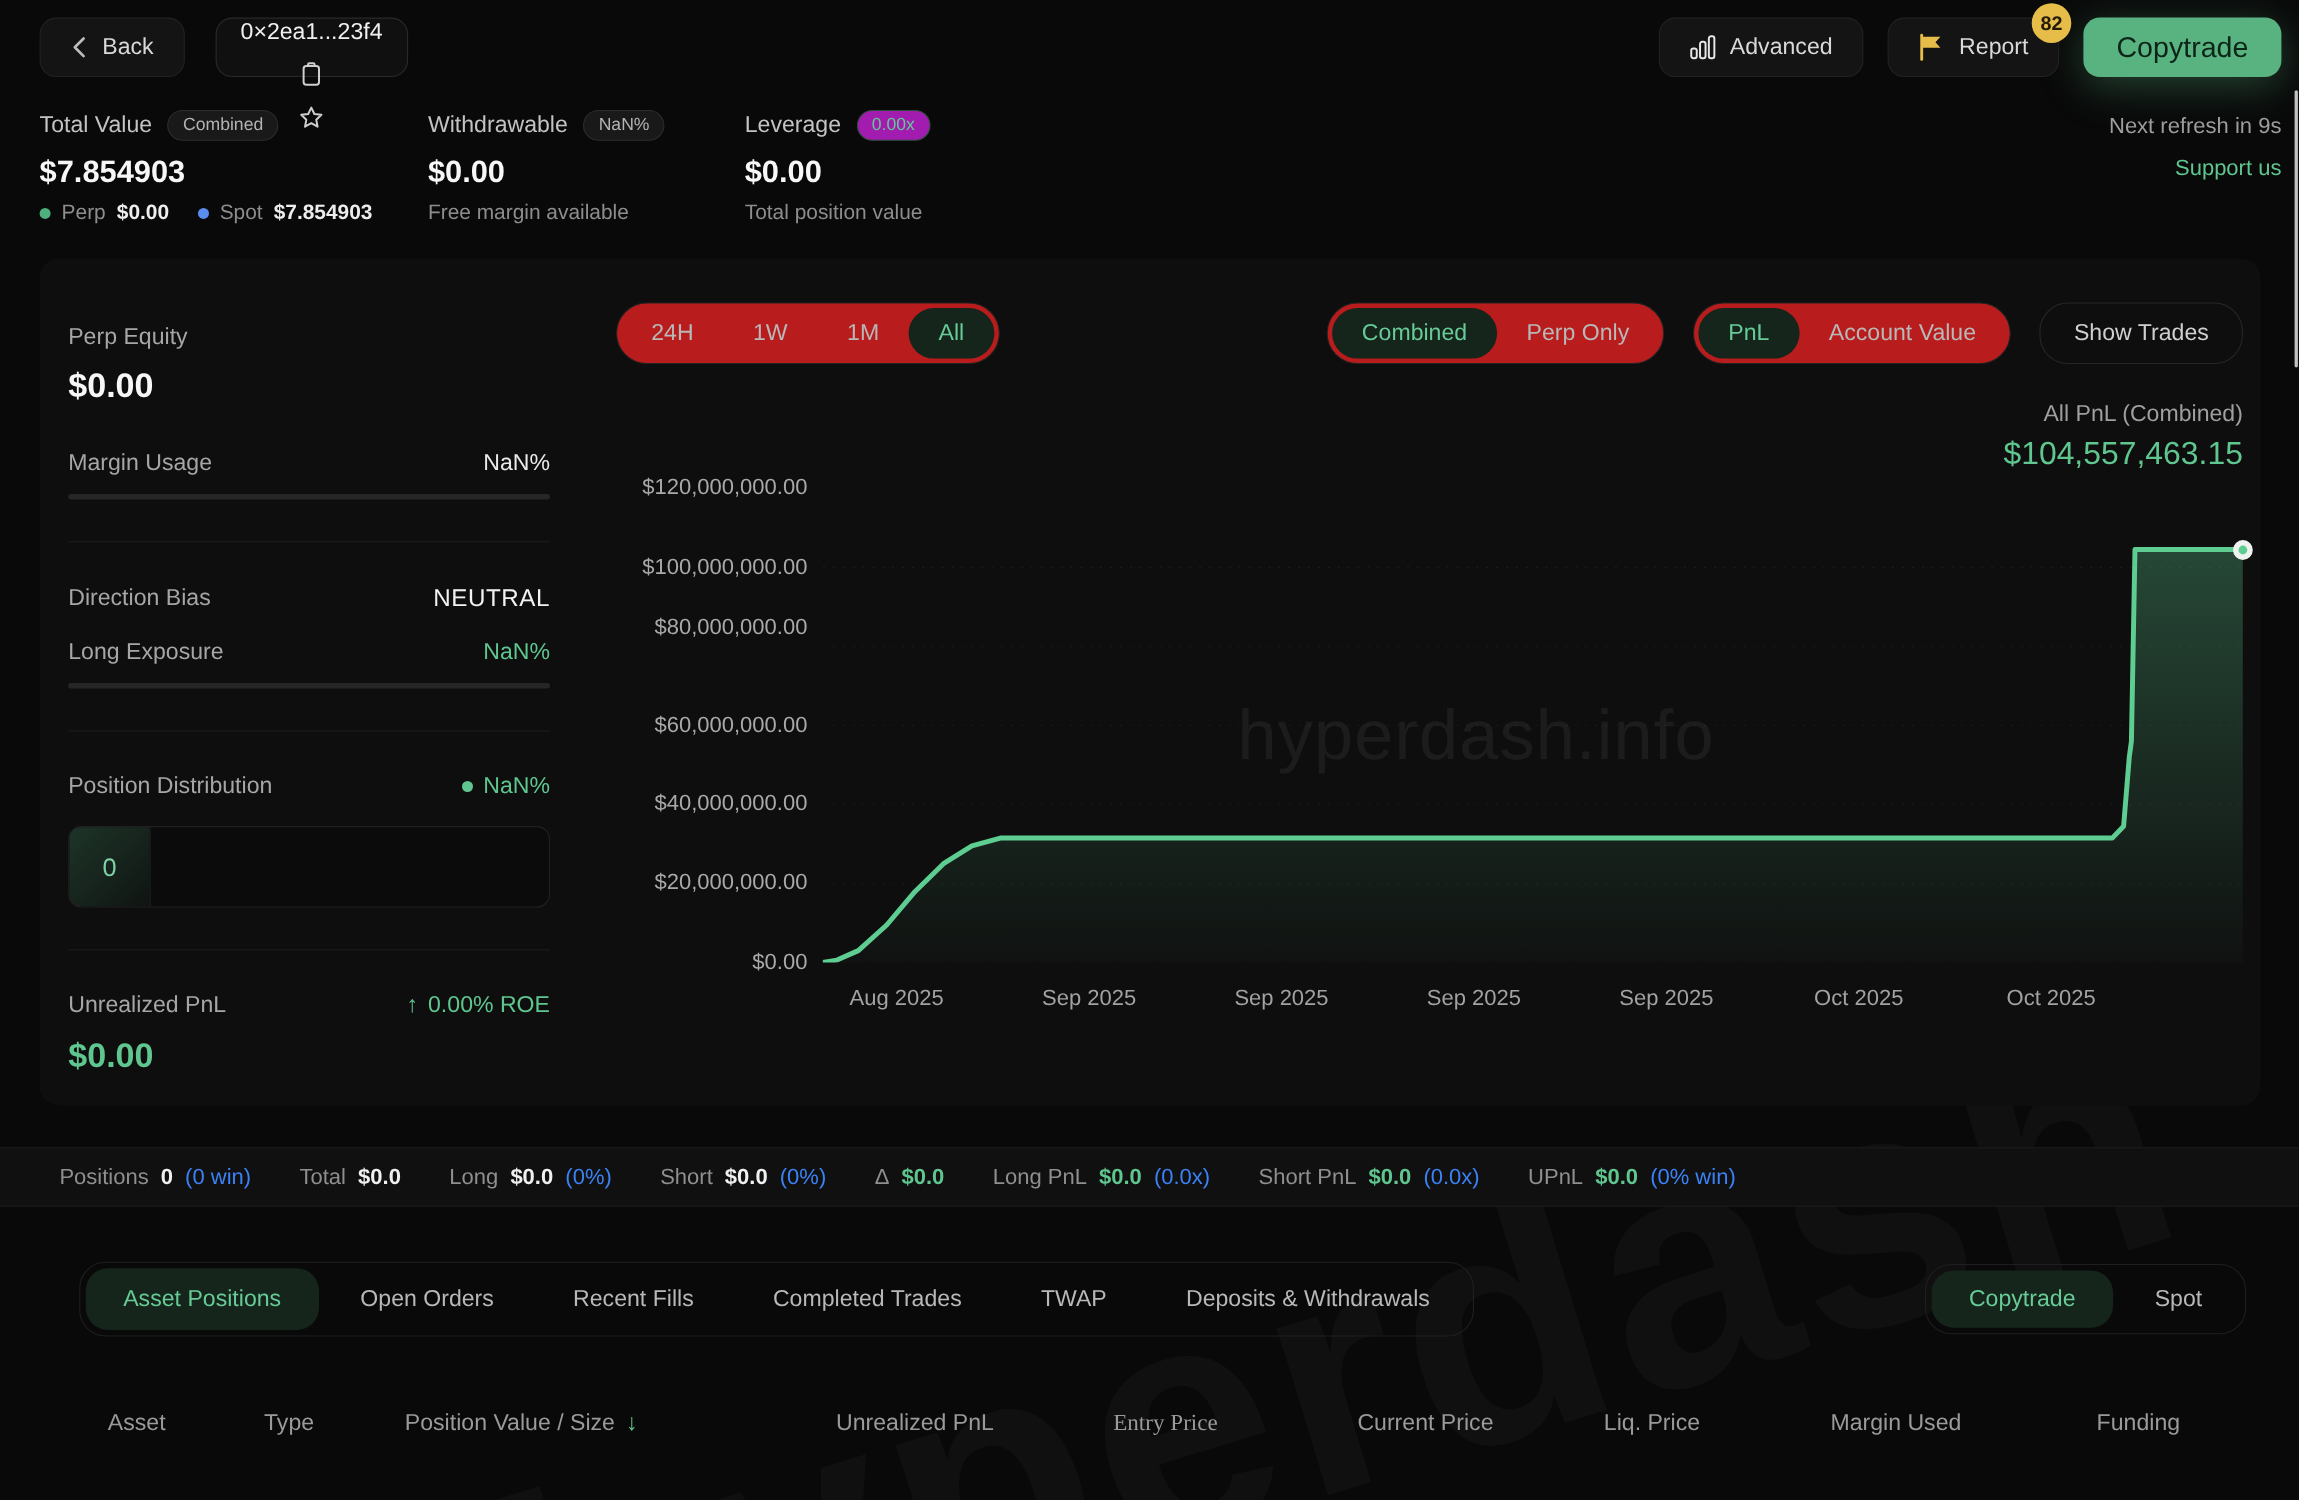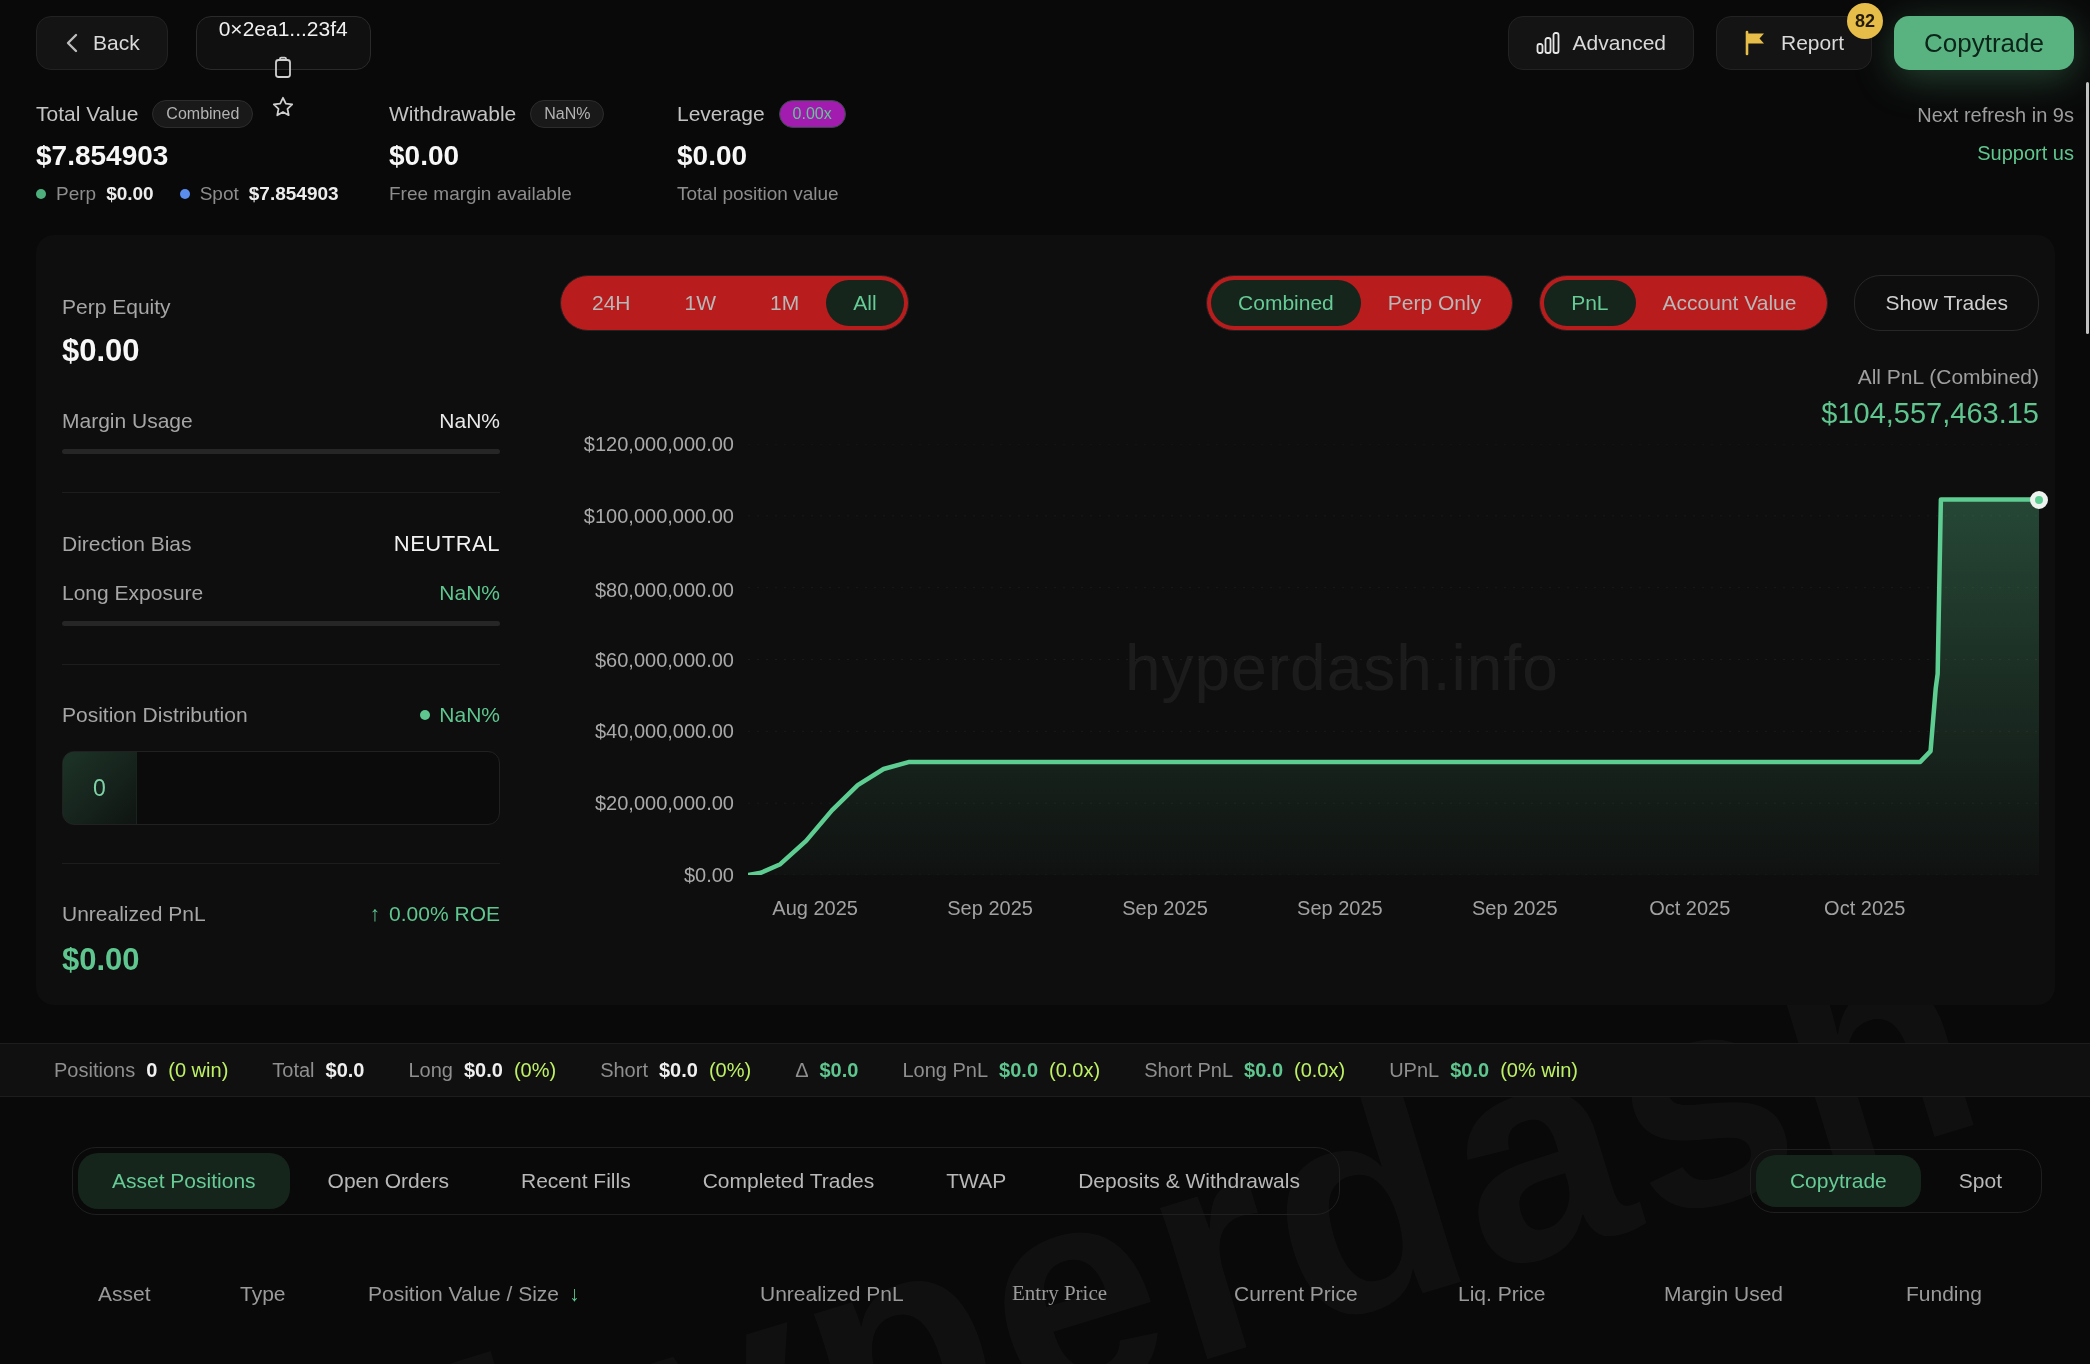--- a/index.html
+++ b/index.html
@@ -99,21 +99,21 @@
   .xtick { position:absolute; transform:translateX(-50%); font-size:20px; color:#a2a2a2; white-space:nowrap; }
 
   
   .positions-bar { margin-top:38px; height:54px; background:#101010;
     border-top:1px solid #1d1d1d; border-bottom:1px solid #1d1d1d;
     display:flex; align-items:center; padding:0 54px; gap:44px; font-size:20px; }
   .pb-item { display:flex; gap:11px; align-items:baseline; white-space:nowrap; }
   .pb-label { color:#8f8f8f; }
   .pb-value { color:#f0f0f0; font-weight:600; }
   .pb-value.green { color:#5fc68f; }
-  .pb-extra { color:#bef264; }
+  .pb-extra { color:#3b82f6; }
 
   
   .tabs-row { display:flex; align-items:center; justify-content:space-between; margin:50px 48px 0 72px; }
   .tabs-group, .market-group { display:inline-flex; border:1px solid #1f1f1f; border-radius:24px; padding:5px; gap:4px; }
   .tab-pill { padding:16px 34px; border-radius:20px; }
   .mkt-pill { padding:14px 34px; border-radius:20px; }
 
   
   .table-head { display:flex; margin-top:66px; padding-left:98px; font-size:21px; color:#9a9a9a; }
   .th { display:flex; gap:10px; align-items:center; }
@@ -303,21 +303,21 @@
 
     <div class="pnl-summary">
       <div class="pnl-label">All PnL (Combined)</div>
       <div class="pnl-value">$104,557,463.15</div>
     </div>
 
     <div class="chart-wrap">
       <div class="y-axis" id="y-axis">
           <span class="ytick" style="top: 0px;">$120,000,000.00</span>
           <span class="ytick" style="top: 71.8333px;">$100,000,000.00</span>
-          <span class="ytick" style="top: 146px;">$80,000,000.00</span>
+          <span class="ytick" style="top: 127px;">$80,000,000.00</span>
           <span class="ytick" style="top: 215.5px;">$60,000,000.00</span>
           <span class="ytick" style="top: 287.333px;">$40,000,000.00</span>
           <span class="ytick" style="top: 359.167px;">$20,000,000.00</span>
           <span class="ytick" style="top: 431px;">$0.00</span>
         </div>
       <div class="plot" id="plot">
         <div class="chart-watermark">hyperdash.info</div>
         <svg id="chart-svg" preserveAspectRatio="none" viewBox="0 0 1000 431">
             <defs>
               <linearGradient id="ag" x1="0" y1="0" x2="0" y2="1">

